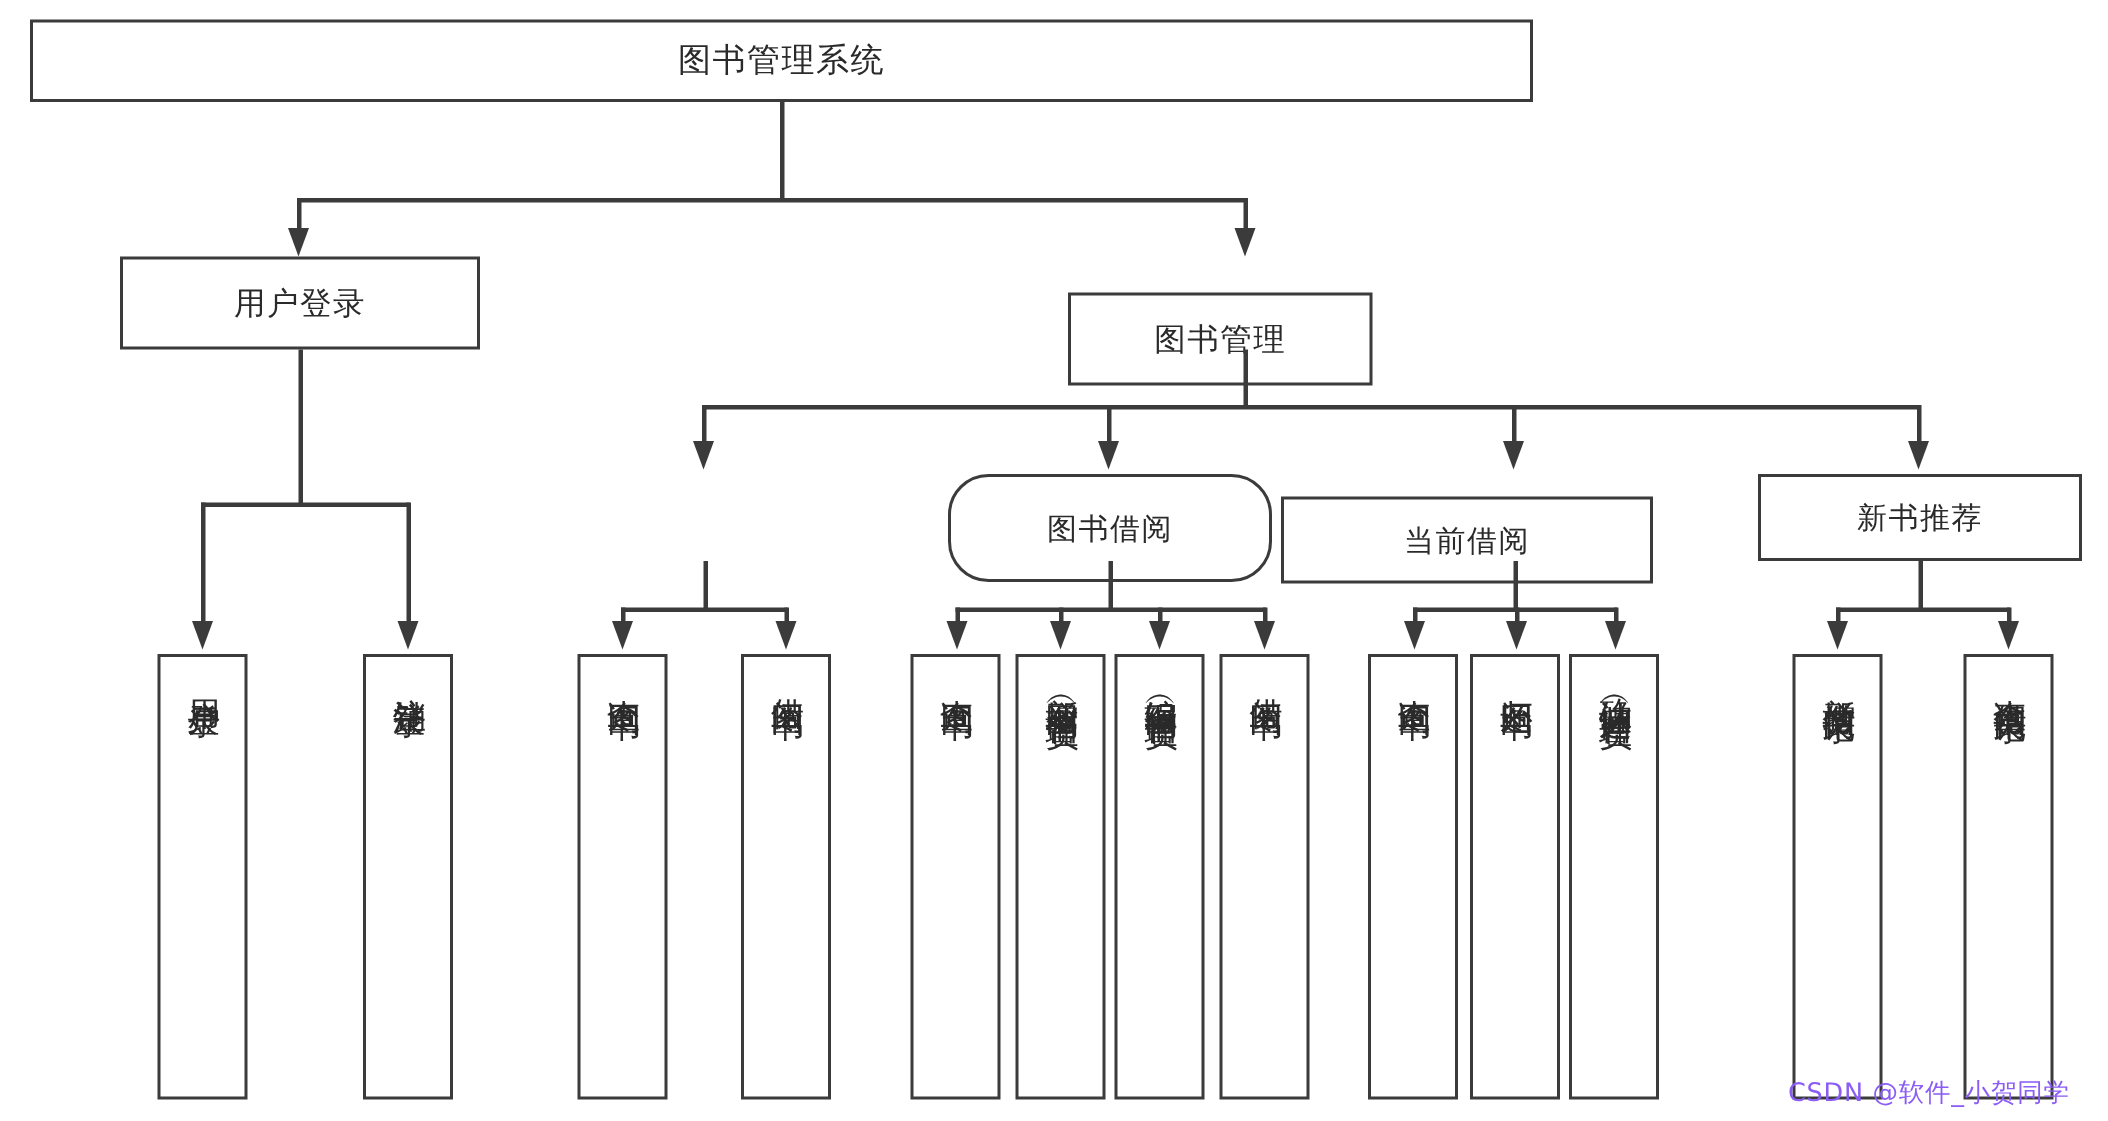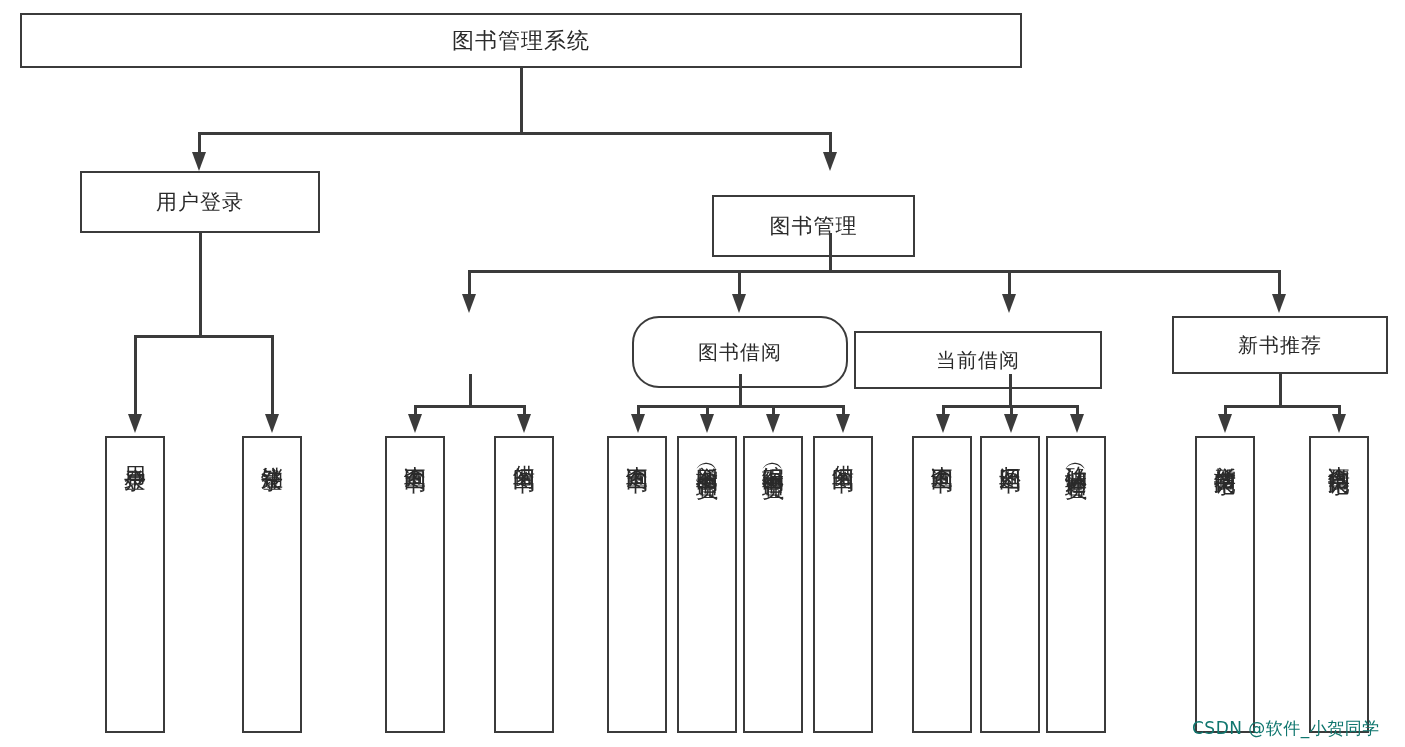--- a/index.html
+++ b/index.html
@@ -60,21 +60,21 @@
   .arrow {
     position: absolute;
     width: 0;
     height: 0;
     border-left: 7px solid transparent;
     border-right: 7px solid transparent;
     border-top: 19px solid #3b3b3b;
   }
   .watermark {
     position: absolute;
-    color: #0f766e;
+    color: #8b5cf6;
     font-size: 17px;
     letter-spacing: 0.5px;
     white-space: nowrap;
     user-select: none;
   }
 </style>
 </head>
 <body>
 
 <div id="canvas">

